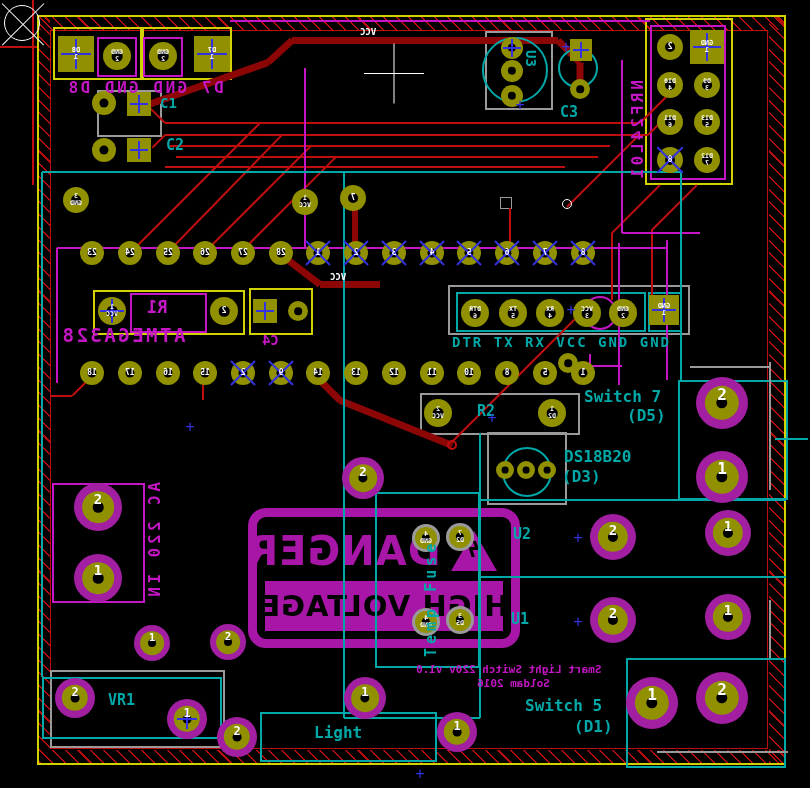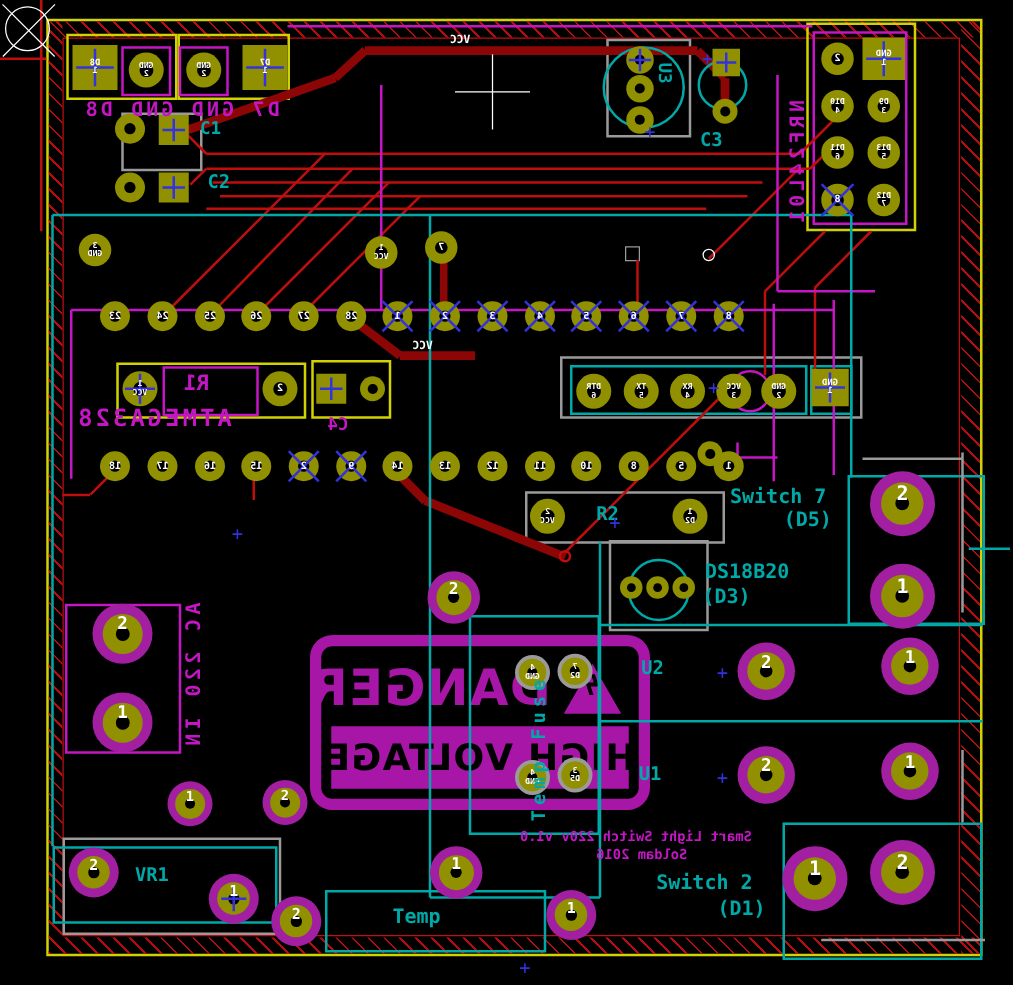--- a/index.html
+++ b/index.html
@@ -554,31 +554,32 @@
       <div style="position: absolute; left: 50%; top: 50%; width: 2px; height: 16px; background: rgb(50, 50, 224); transform: translate(-50%, -50%);"></div>
     </div>
     <div style="position: absolute; left: 253px; top: 299px; width: 24px; height: 24px; background: rgb(144, 144, 0);">
       <div style="position: absolute; left: 50%; top: 50%; width: 18px; height: 2px; background: rgb(50, 50, 224); transform: translate(-50%, -50%);"></div>
       <div style="position: absolute; left: 50%; top: 50%; width: 2px; height: 18px; background: rgb(50, 50, 224); transform: translate(-50%, -50%);"></div>
     </div>
     <div style="position: absolute; left: 160px; top: 96px; color: rgb(0, 168, 168); font-size: 14px; font-weight: bold; white-space: pre; line-height: 1; display: inline-block;">C1</div>
     <div style="position: absolute; left: 166px; top: 138px; color: rgb(0, 168, 168); font-size: 15px; font-weight: bold; white-space: pre; line-height: 1; display: inline-block;">C2</div>
     <div style="position: absolute; left: 560px; top: 105px; color: rgb(0, 168, 168); font-size: 15px; font-weight: bold; white-space: pre; line-height: 1; display: inline-block;">C3</div>
     <div style="position: absolute; left: 538px; top: 50px; color: rgb(0, 168, 168); font-size: 14px; font-weight: bold; white-space: pre; line-height: 1; transform: rotate(90deg); transform-origin: 0px 0px; display: inline-block;">U3</div>
+    <div style="position: absolute; left: 452px; top: 335px; color: rgb(0, 168, 168); font-size: 14px; font-weight: bold; white-space: pre; line-height: 1; letter-spacing: 2px; display: inline-block;">DTR TX RX VCC GND GND</div>
     <div style="position: absolute; left: 584px; top: 389px; color: rgb(0, 168, 168); font-size: 16px; font-weight: bold; white-space: pre; line-height: 1; display: inline-block;">Switch 7</div>
     <div style="position: absolute; left: 627px; top: 408px; color: rgb(0, 168, 168); font-size: 16px; font-weight: bold; white-space: pre; line-height: 1; display: inline-block;">(D5)</div>
     <div style="position: absolute; left: 564px; top: 449px; color: rgb(0, 168, 168); font-size: 16px; font-weight: bold; white-space: pre; line-height: 1; display: inline-block;">DS18B20</div>
     <div style="position: absolute; left: 562px; top: 469px; color: rgb(0, 168, 168); font-size: 16px; font-weight: bold; white-space: pre; line-height: 1; display: inline-block;">(D3)</div>
     <div style="position: absolute; left: 477px; top: 404px; color: rgb(0, 168, 168); font-size: 15px; font-weight: bold; white-space: pre; line-height: 1; display: inline-block;">R2</div>
     <div style="position: absolute; left: 513px; top: 527px; color: rgb(0, 168, 168); font-size: 15px; font-weight: bold; white-space: pre; line-height: 1; display: inline-block;">U2</div>
     <div style="position: absolute; left: 511px; top: 612px; color: rgb(0, 168, 168); font-size: 15px; font-weight: bold; white-space: pre; line-height: 1; display: inline-block;">U1</div>
-    <div style="position: absolute; left: 525px; top: 698px; color: rgb(0, 168, 168); font-size: 16px; font-weight: bold; white-space: pre; line-height: 1; display: inline-block;">Switch 2</div>
+    <div style="position: absolute; left: 525px; top: 698px; color: rgb(0, 168, 168); font-size: 16px; font-weight: bold; white-space: pre; line-height: 1; display: inline-block;">Switch 5</div>
     <div style="position: absolute; left: 574px; top: 719px; color: rgb(0, 168, 168); font-size: 16px; font-weight: bold; white-space: pre; line-height: 1; display: inline-block;">(D1)</div>
     <div style="position: absolute; left: 108px; top: 693px; color: rgb(0, 168, 168); font-size: 15px; font-weight: bold; white-space: pre; line-height: 1; display: inline-block;">VR1</div>
-    <div style="position: absolute; left: 314px; top: 725px; color: rgb(0, 168, 168); font-size: 16px; font-weight: bold; white-space: pre; line-height: 1; display: inline-block;">Temp</div>
+    <div style="position: absolute; left: 314px; top: 725px; color: rgb(0, 168, 168); font-size: 16px; font-weight: bold; white-space: pre; line-height: 1; display: inline-block;">Light</div>
     <div style="position: absolute; left: 424px; top: 657px; color: rgb(0, 168, 168); font-size: 15px; font-weight: bold; white-space: pre; line-height: 1; letter-spacing: 4px; transform: rotate(-90deg); transform-origin: 0px 0px; display: inline-block;">Temp Fuse</div>
     <div style="position: absolute; left: 66px; top: 80px; color: rgb(196, 22, 196); font-size: 16px; font-weight: bold; white-space: pre; line-height: 1; letter-spacing: 2.5px; transform: scaleX(-1); transform-origin: 50% 50%; display: inline-block;">D7 GND GND D8</div>
     <div style="position: absolute; left: 630px; top: 80px; color: rgb(196, 22, 196); font-size: 16px; font-weight: bold; white-space: pre; line-height: 1; letter-spacing: 3px; transform: rotate(90deg) scaleY(-1); transform-origin: 0px 0px; display: inline-block;">NRF24L01</div>
     <div style="position: absolute; left: 60px; top: 326px; color: rgb(196, 22, 196); font-size: 19px; font-weight: bold; white-space: pre; line-height: 1; letter-spacing: 2.5px; transform: scaleX(-1); transform-origin: 50% 50%; display: inline-block;">ATMEGA328</div>
     <div style="position: absolute; left: 147px; top: 299px; color: rgb(196, 22, 196); font-size: 17px; font-weight: bold; white-space: pre; line-height: 1; transform: scaleX(-1); transform-origin: 50% 50%; display: inline-block;">R1</div>
     <div style="position: absolute; left: 262px; top: 333px; color: rgb(196, 22, 196); font-size: 14px; font-weight: bold; white-space: pre; line-height: 1; transform: scaleX(-1); transform-origin: 50% 50%; display: inline-block;">C4</div>
     <div style="position: absolute; left: 147px; top: 482px; color: rgb(196, 22, 196); font-size: 16px; font-weight: bold; white-space: pre; line-height: 1; letter-spacing: 3.5px; transform: rotate(90deg) scaleY(-1); transform-origin: 0px 0px; display: inline-block;">AC 220 IN</div>
     <div style="position: absolute; left: 416px; top: 664px; color: rgb(196, 22, 196); font-size: 11px; font-weight: bold; white-space: pre; line-height: 1; transform: scaleX(-1); transform-origin: 50% 50%; display: inline-block;">Smart Light Switch 220v v1.0</div>
     <div style="position: absolute; left: 477px; top: 678px; color: rgb(196, 22, 196); font-size: 11px; font-weight: bold; white-space: pre; line-height: 1; transform: scaleX(-1); transform-origin: 50% 50%; display: inline-block;">Soldam 2016</div>
     <div style="position: absolute; left: 360px; top: 28px; color: rgb(255, 255, 255); font-size: 9px; font-weight: bold; white-space: pre; line-height: 1; transform: scaleX(-1); transform-origin: 50% 50%; display: inline-block;">VCC</div>

